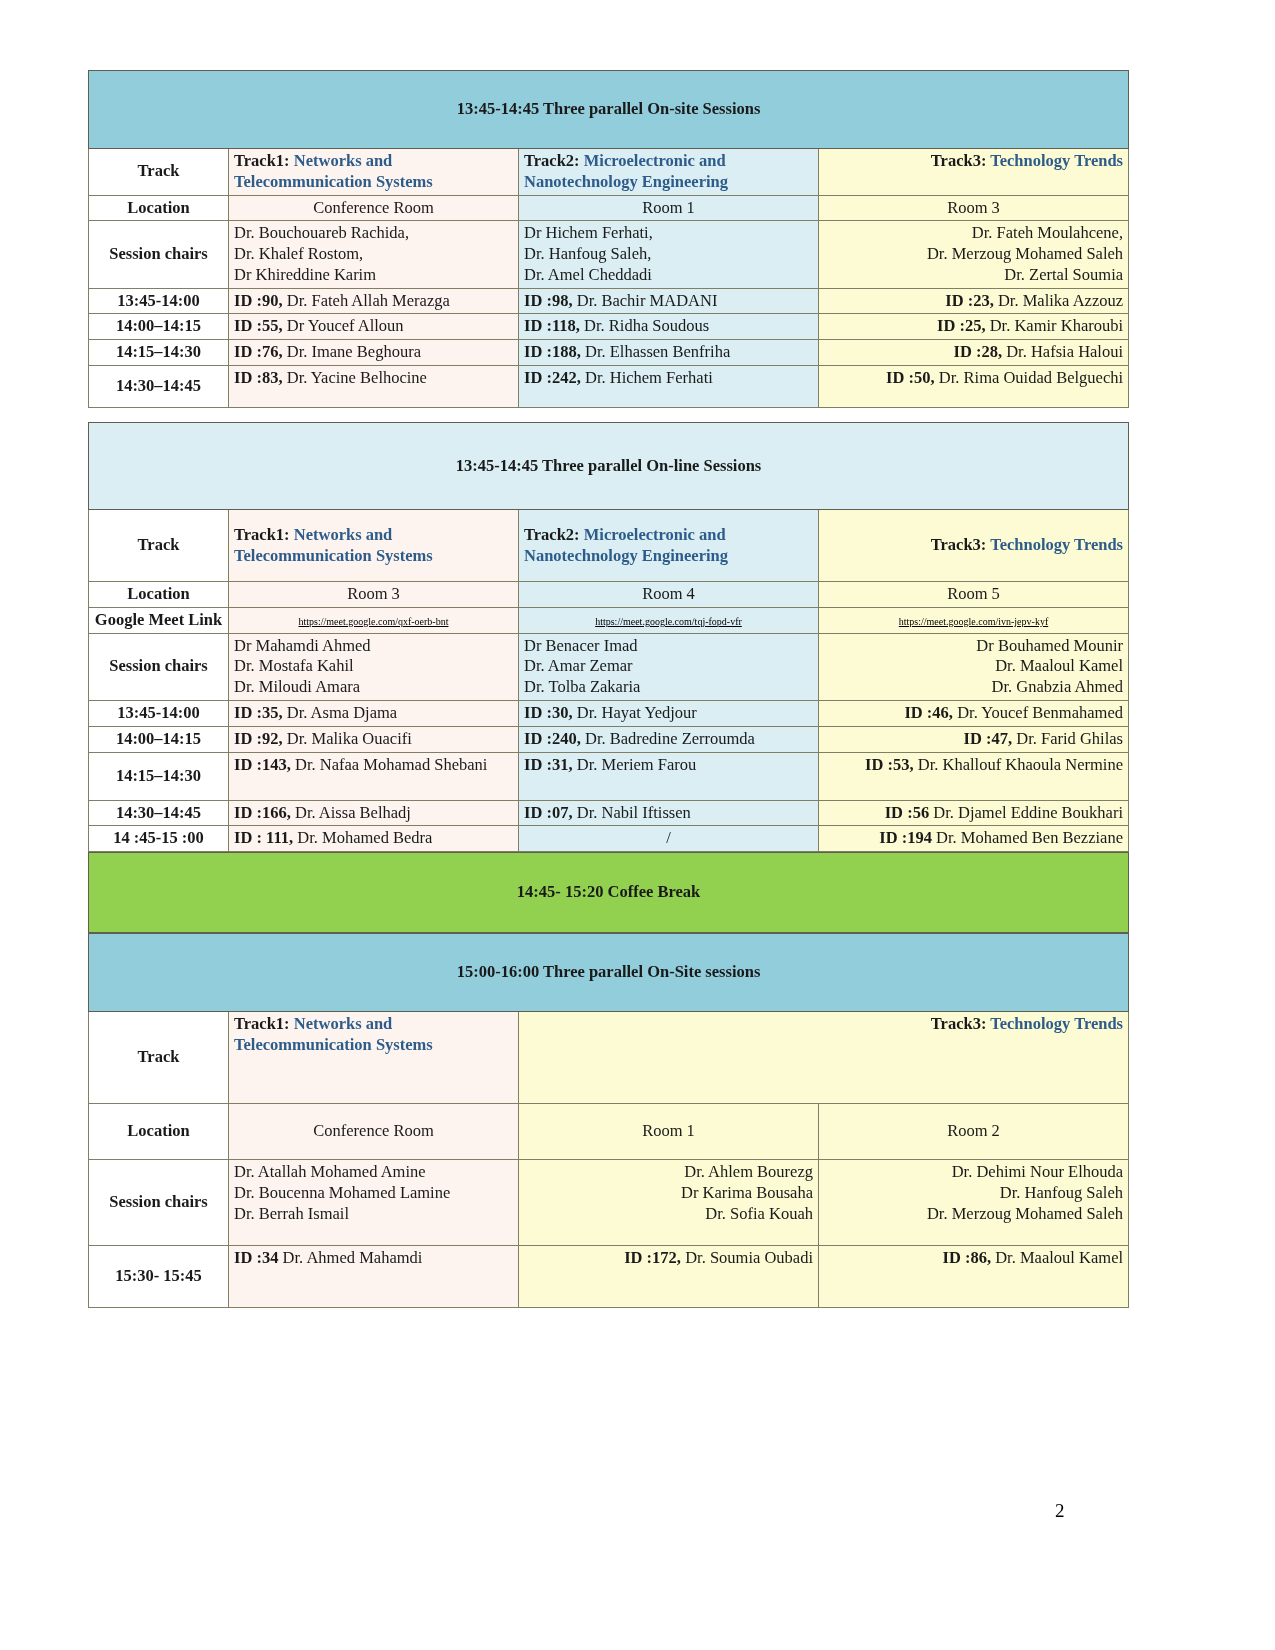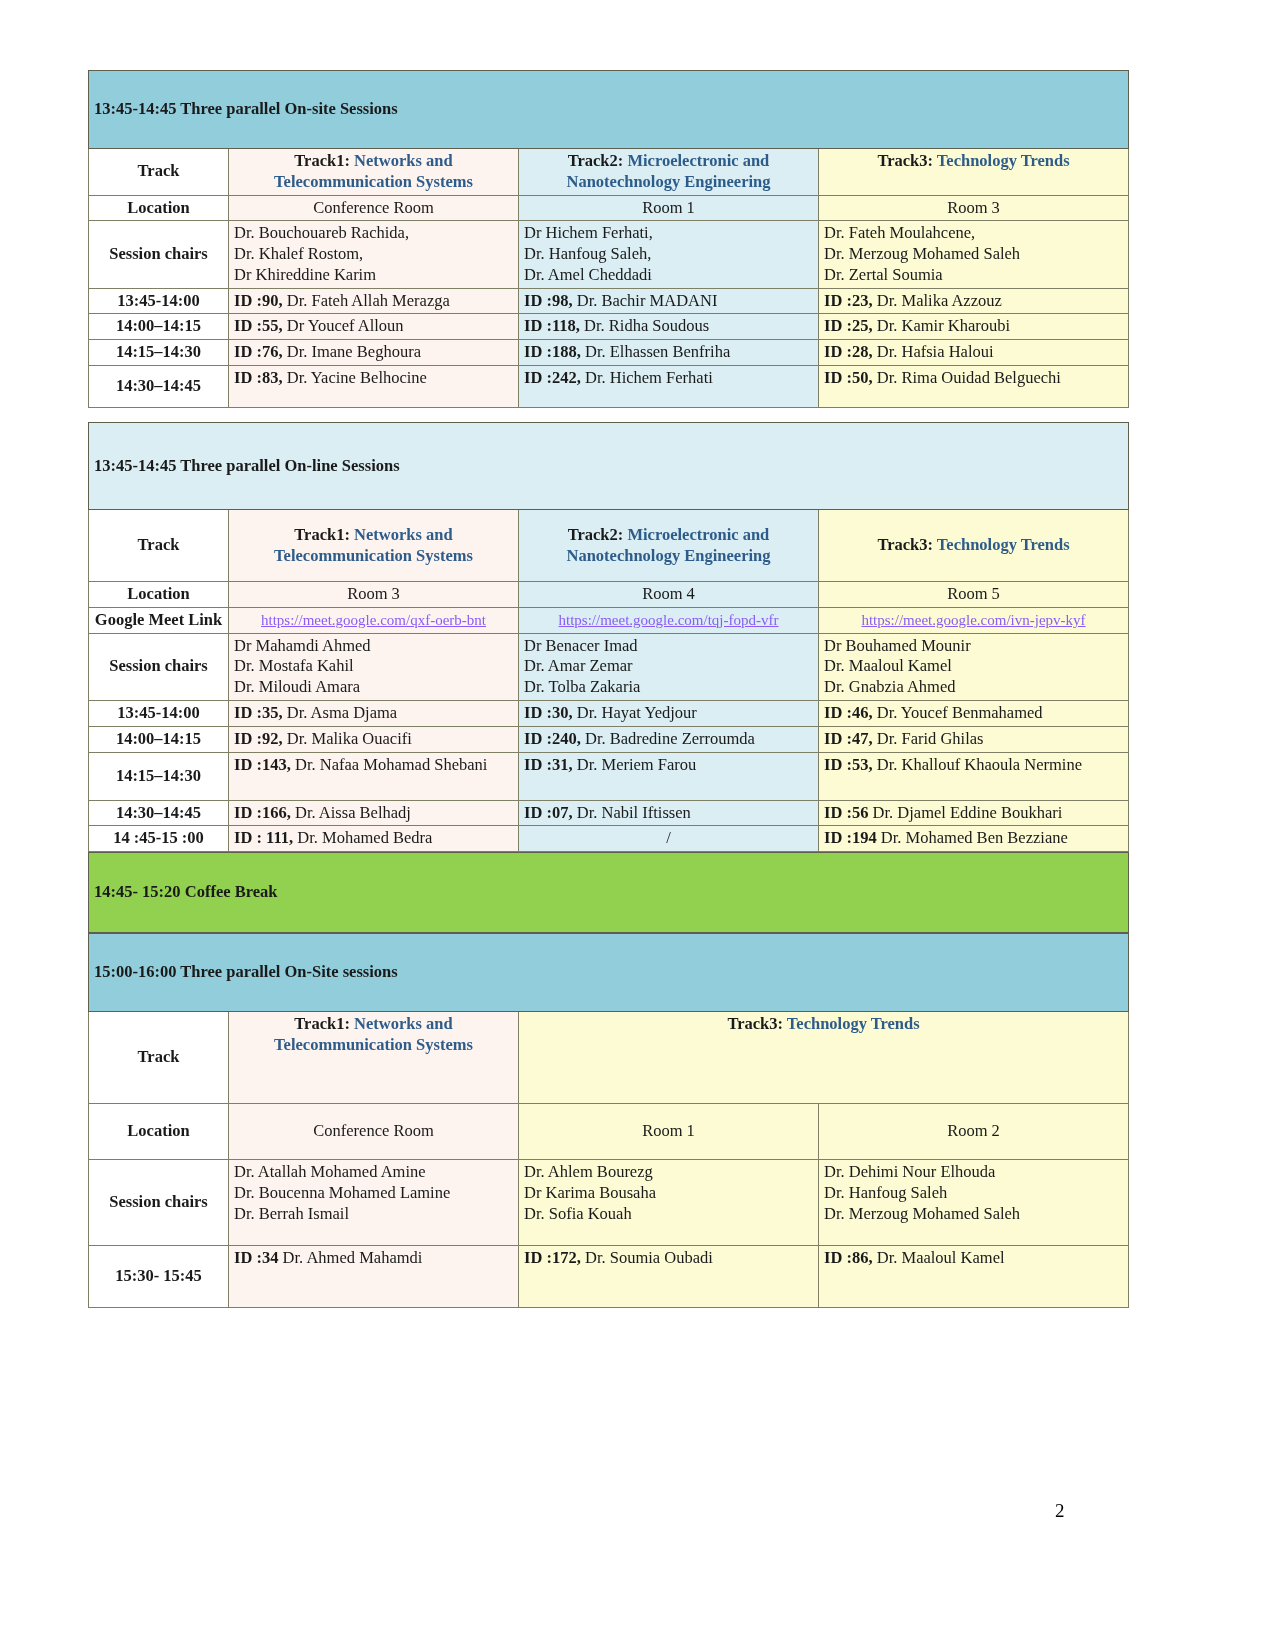--- a/index.html
+++ b/index.html
@@ -31,33 +31,34 @@
     color: #1a1a1a;
   }
   
   col.c0 { width: 140px; }
   col.c1 { width: 290px; }
   col.c2 { width: 300px; }
   col.c3 { width: 310px; }
 
   
   .banner {
+    text-align: center;
     font-weight: bold;
     font-size: 21px;
     vertical-align: middle !important;
     border: 1px solid #5f5f50 !important;
     margin-left: 44px;
   }
   .banner-onsite { background: #92cddc; height: 78px; }
   .banner-online { background: #daeef3; height: 87px; }
   .banner-break  { background: #92d050; height: 80px; font-size: 21px; }
   .banner-onsite2 { background: #92cddc; height: 78px; }
   .col-t1 { background: #fdf4f0; }
   .col-t2 { background: #daeef3; }
-  .col-t3 { background: #fcfbd4; }
+  .col-t3 { background: #fcfbd4; text-align: right; }
 
   
   .lbl {
     text-align: center;
     font-weight: bold;
     font-size: 15px;
     vertical-align: middle !important;
     background: #ffffff;
   }
   .lbl-time {
@@ -72,21 +73,20 @@
   .lbl-track-big {
     text-align: center;
     font-weight: bold;
     font-size: 20px;
     vertical-align: middle !important;
     background: #ffffff;
   }
 
   
   .track-head {
-    text-align: center;
     font-weight: bold;
     font-size: 20px;
     line-height: 1.3;
     vertical-align: top !important;
     padding-top: 8px;
   }
   .track-head.mid { vertical-align: middle !important; }
   .track-head .tnum { color: #1a1a1a; }
   .track-head .tname { color: #2e5c8a; }
 
@@ -105,23 +105,23 @@
   
   .entry { font-size: 16.5px; margin-top: 47px; }
   .entry .eid { font-weight: bold; }
 
   
   .meet {
     text-align: center;
     vertical-align: middle !important;
   }
   .meet a {
-    color: #8b5cf6;
+    color: #000000;
     text-decoration: underline;
-    font-size: 15px;
+    font-size: 10px;
     white-space: nowrap;
   }
   .slash { text-align: center; font-weight: normal; }
 
   .spacer { height: 14px; }
 
   .pagenum {
     position: absolute;
     left: 1055px;
     top: 1500px;

